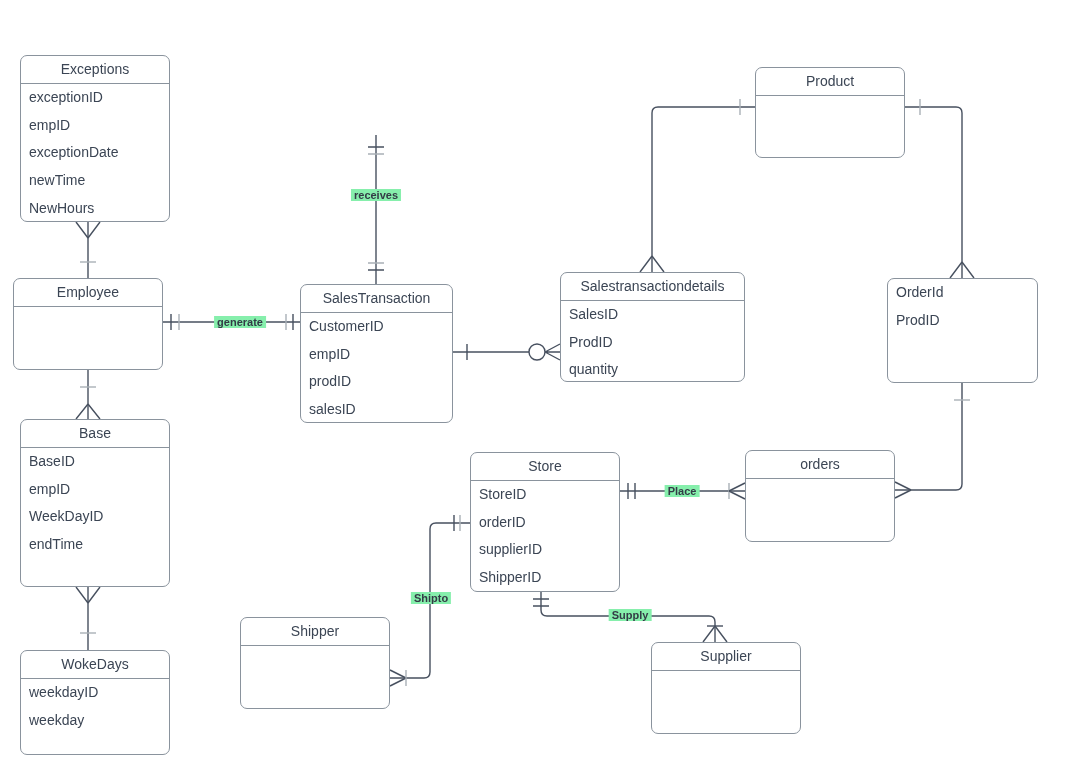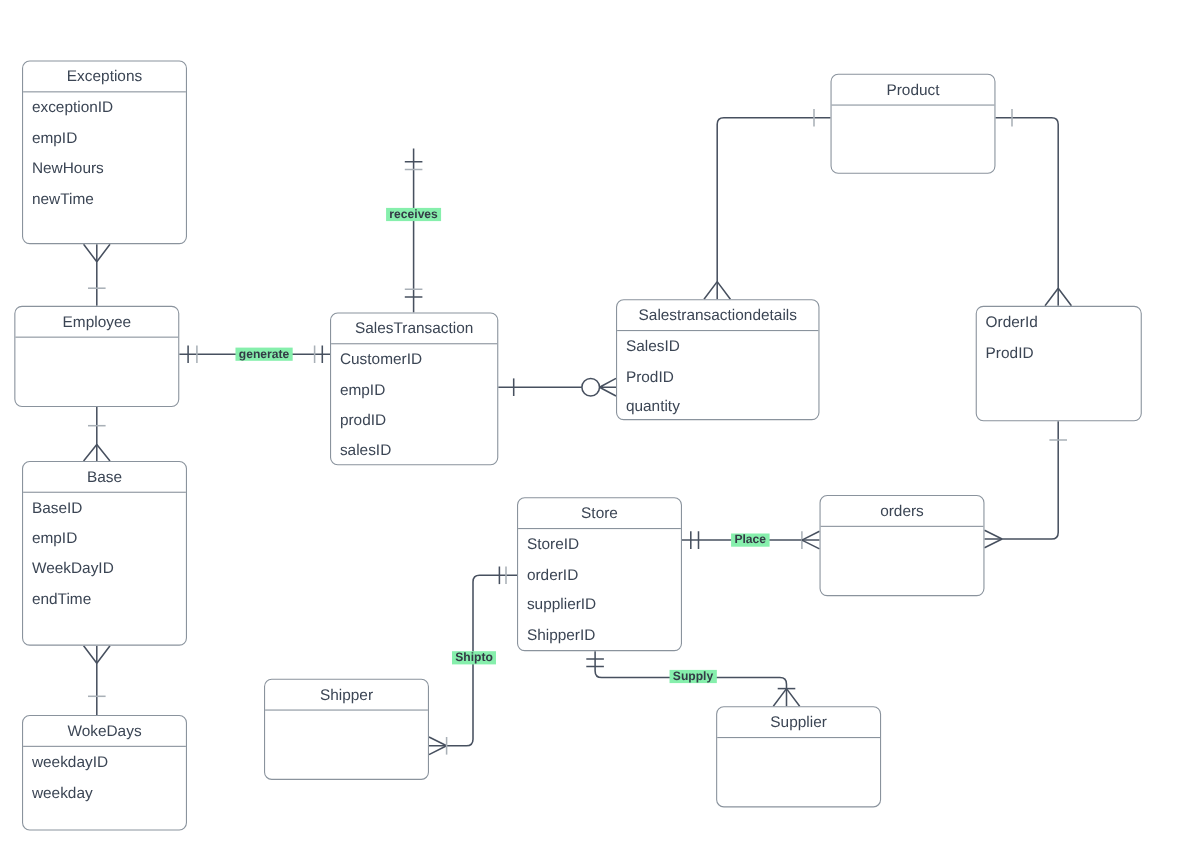--- a/index.html
+++ b/index.html
@@ -129,22 +129,23 @@
       <path d="M88,603 L76,587 M88,603 L100,587"></path>
       <path d="M80,633 H96" stroke="#a9b0b7"></path>
     </g>
   </svg>
 
   <div class="entity" style="left:20px;top:55px;width:150px;height:167px">
     <div class="entity-title">Exceptions</div>
     <div class="entity-body">
       <div class="attr">exceptionID</div>
       <div class="attr">empID</div>
+      <div class="attr">exceptionDate</div>
+      <div class="attr">newTime</div>
       <div class="attr">NewHours</div>
-      <div class="attr">newTime</div>
     </div>
   </div>
 
 
   <div class="entity" style="left:755px;top:67px;width:150px;height:91px">
     <div class="entity-title">Product</div>
     <div class="entity-body"></div>
   </div>
 
   <div class="entity" style="left:13px;top:278px;width:150px;height:92px">

